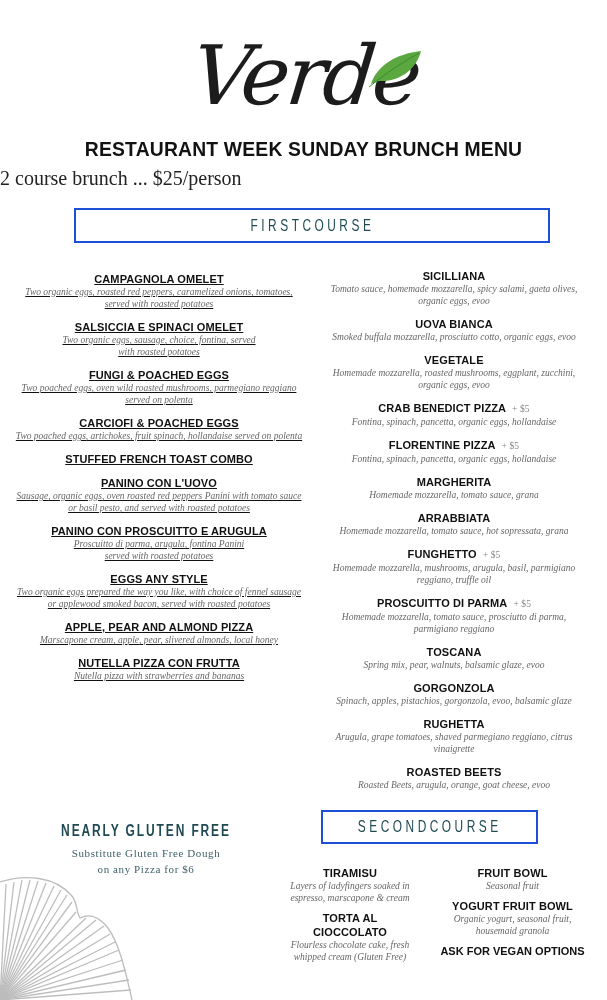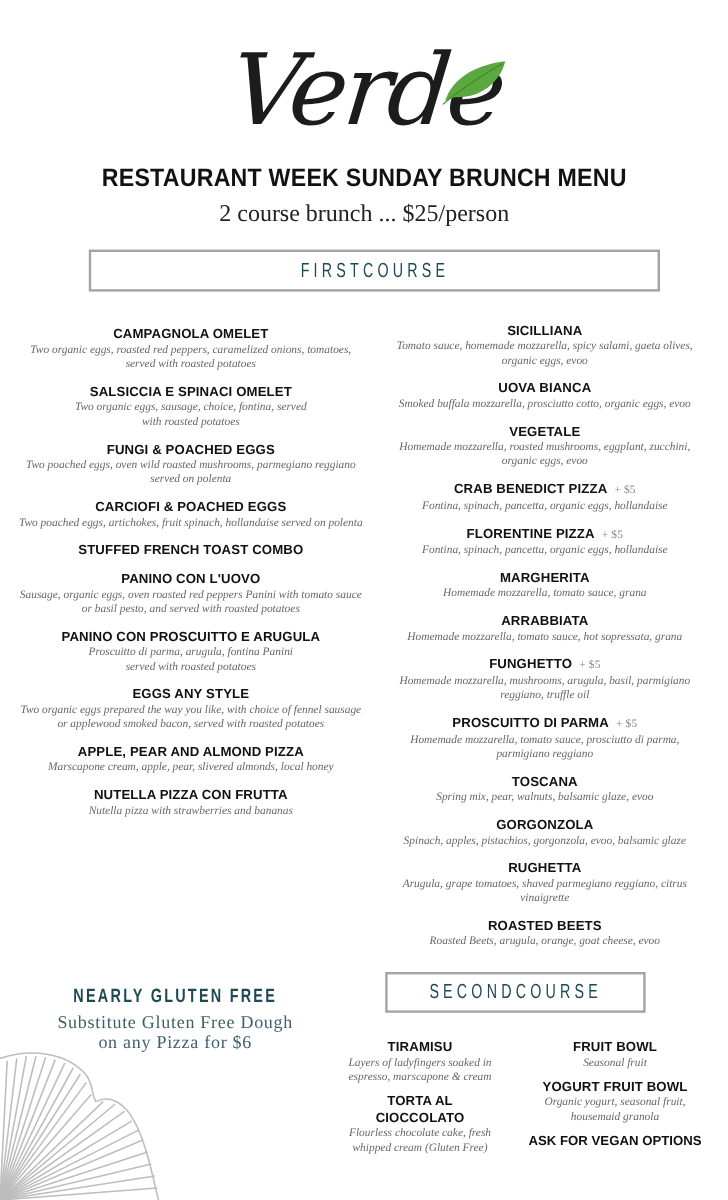--- a/index.html
+++ b/index.html
@@ -15,38 +15,38 @@
   }
   .leaf { position: absolute; left: 182px; top: 20px; width: 58px; height: 40px; }
 
   .title {
     position: absolute; left: 0; width: 607px; top: 137px; text-align: center;
     font-family: "Liberation Sans", sans-serif; font-weight: bold;
     font-size: 21px; letter-spacing: 0.2px; color: #121212;
     transform: scaleX(0.92);
   }
   .subtitle {
-    position: absolute; left: 0; width: 607px; top: 167px; text-align: center;
+    position: absolute; left: 0; width: 607px; top: 167px; text-align: left;
     font-family: "Liberation Serif", serif; font-size: 20px; color: #222;
   }
 
   .course-box {
-    position: absolute; border: 2px solid #a3a3a3; display: flex;
+    position: absolute; border: 2px solid #1d4ed8; display: flex;
     align-items: center; justify-content: center;
   }
   .course-box span {
     font-family: "Liberation Sans", sans-serif; color: #1f4a54;
     font-size: 17px; letter-spacing: 5px; transform: scaleX(0.7);
     display: inline-block;
   }
   .first-box { left: 74px; top: 208px; width: 476px; height: 35px; }
   .second-box { left: 321px; top: 810px; width: 217px; height: 34px; }
 
   .col { position: absolute; text-align: center; }
-  .col-left { left: 14px; width: 290px; top: 272px; }
+  .col-left { left: 14px; width: 290px; top: 272px; text-decoration: underline; }
   .col-right { left: 320px; width: 268px; top: 269px; }
 
   .item { margin-bottom: 10px; }
   .item-name {
     font-family: "Liberation Sans", sans-serif; font-weight: bold;
     font-size: 11px; color: #111; letter-spacing: 0.1px; line-height: 14px;
   }
   .item-price {
     font-family: "Liberation Serif", serif; font-weight: normal;
     font-size: 9.5px; color: #888; margin-left: 6px;
@@ -58,21 +58,21 @@
 
   .gf-title {
     position: absolute; left: 20px; width: 252px; top: 822px; text-align: center;
     font-family: "Liberation Sans", sans-serif; color: #1f4a54;
     font-size: 16px; letter-spacing: 2.5px; font-weight: bold;
     transform: scaleX(0.75);
   }
   .gf-desc {
     position: absolute; left: 20px; width: 252px; top: 845px; text-align: center;
     font-family: "Liberation Serif", serif; color: #3d6068;
-    font-size: 15px; line-height: 16px; letter-spacing: 0.6px;
+    font-size: 11px; line-height: 16px; letter-spacing: 0.6px;
   }
 
   .ginkgo { position: absolute; left: 0; top: 872px; width: 140px; height: 128px; }
 
   .dessert-col { position: absolute; text-align: center; }
   .dessert-left { left: 285px; width: 130px; top: 866px; }
   .dessert-right { left: 440px; width: 145px; top: 866px; }
   .dessert-col .item { margin-bottom: 7px; }
   .vegan {
     font-family: "Liberation Sans", sans-serif; font-weight: bold;

